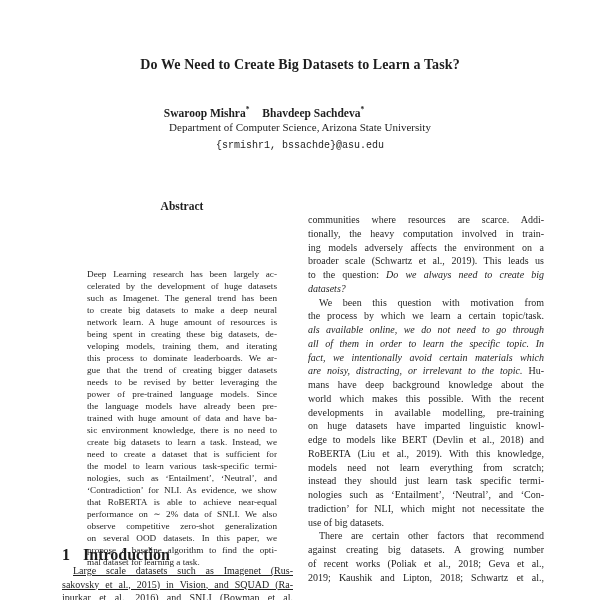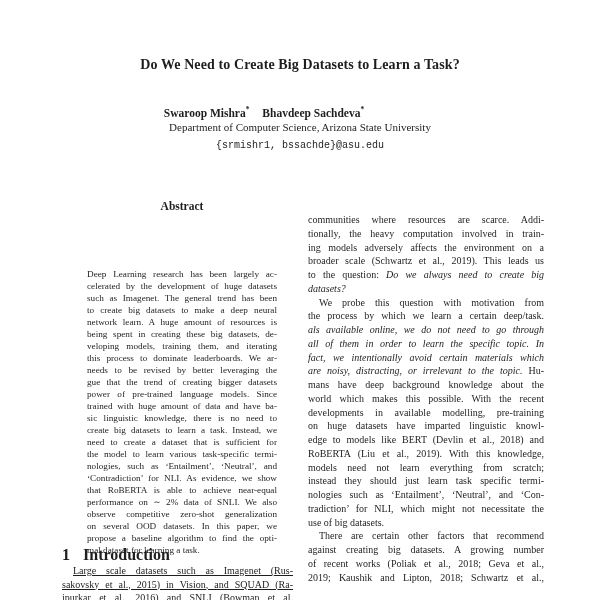--- a/index.html
+++ b/index.html
@@ -57,25 +57,26 @@
 
   <div class="abs abstract-body">
       <div class="jline"><span>Deep Learning research has been largely ac-</span></div>
       <div class="jline"><span>celerated by the development of huge datasets</span></div>
       <div class="jline"><span>such as Imagenet.  The general trend has been</span></div>
       <div class="jline"><span>to create big datasets to make a deep neural</span></div>
       <div class="jline"><span>network learn.  A huge amount of resources is</span></div>
       <div class="jline"><span>being spent in creating these big datasets, de-</span></div>
       <div class="jline"><span>veloping models, training them, and iterating</span></div>
       <div class="jline"><span>this process to dominate leaderboards.  We ar-</span></div>
+      <div class="jline"><span>gue that the trend of creating bigger datasets</span></div>
       <div class="jline"><span>needs to be revised by better leveraging the</span></div>
-      <div class="jline"><span>gue that the trend of creating bigger datasets</span></div>
       <div class="jline"><span>power of pre-trained language models.  Since</span></div>
+      <div class="jline"><span>the language models have already been pre-</span></div>
       <div class="jline"><span>trained with huge amount of data and have ba-</span></div>
-      <div class="jline"><span>sic linguistic knowledge, there is no need to</span></div>
+      <div class="jline"><span>sic environment knowledge, there is no need to</span></div>
       <div class="jline"><span>create big datasets to learn a task.  Instead, we</span></div>
       <div class="jline"><span>need to create a dataset that is sufficient for</span></div>
       <div class="jline"><span>the model to learn various task-specific termi-</span></div>
       <div class="jline"><span>nologies, such as ‘Entailment’, ‘Neutral’, and</span></div>
       <div class="jline"><span>‘Contradiction’ for NLI. As evidence, we show</span></div>
       <div class="jline"><span>that RoBERTA is able to achieve near-equal</span></div>
       <div class="jline"><span>performance on ∼ 2% data of SNLI. We also</span></div>
       <div class="jline"><span>observe competitive zero-shot generalization</span></div>
       <div class="jline"><span>on several OOD datasets.  In this paper, we</span></div>
       <div class="jline"><span>propose a baseline algorithm to find the opti-</span></div>
@@ -92,22 +93,22 @@
       <div class="jline"><span>jpurkar et al., 2016) and SNLI (Bowman et al.</span></div>
     </div>
 
   <div class="abs right-col">
       <div class="jline"><span>communities where resources are scarce.  Addi-</span></div>
       <div class="jline"><span>tionally, the heavy computation involved in train-</span></div>
       <div class="jline"><span>ing models adversely affects the environment on a</span></div>
       <div class="jline"><span>broader scale (Schwartz et al., 2019). This leads us</span></div>
       <div class="jline"><span>to the question: </span><span class="it">Do we always need to create big</span></div>
       <div class="jline pend"><span class="it">datasets?</span></div>
-      <div class="jline ind"><span>We probe this question with motivation from</span></div>
-      <div class="jline"><span>the process by which we learn a certain deep/task.</span></div>
+      <div class="jline ind"><span>We been this question with motivation from</span></div>
+      <div class="jline"><span>the process by which we learn a certain topic/task.</span></div>
       <div class="jline"><span class="it">als available online, we do not need to go through</span></div>
       <div class="jline"><span class="it">all of them in order to learn the specific topic. In</span></div>
       <div class="jline"><span class="it">fact, we intentionally avoid certain materials which</span></div>
       <div class="jline"><span class="it">are noisy, distracting, or irrelevant to the topic.</span><span> Hu-</span></div>
       <div class="jline"><span>mans have deep background knowledge about the</span></div>
       <div class="jline"><span>world which makes this possible.  With the recent</span></div>
       <div class="jline"><span>developments in available modelling, pre-training</span></div>
       <div class="jline"><span>on huge datasets have imparted linguistic knowl-</span></div>
       <div class="jline"><span>edge to models like BERT (Devlin et al., 2018) and</span></div>
       <div class="jline"><span>RoBERTA (Liu et al., 2019). With this knowledge,</span></div>

